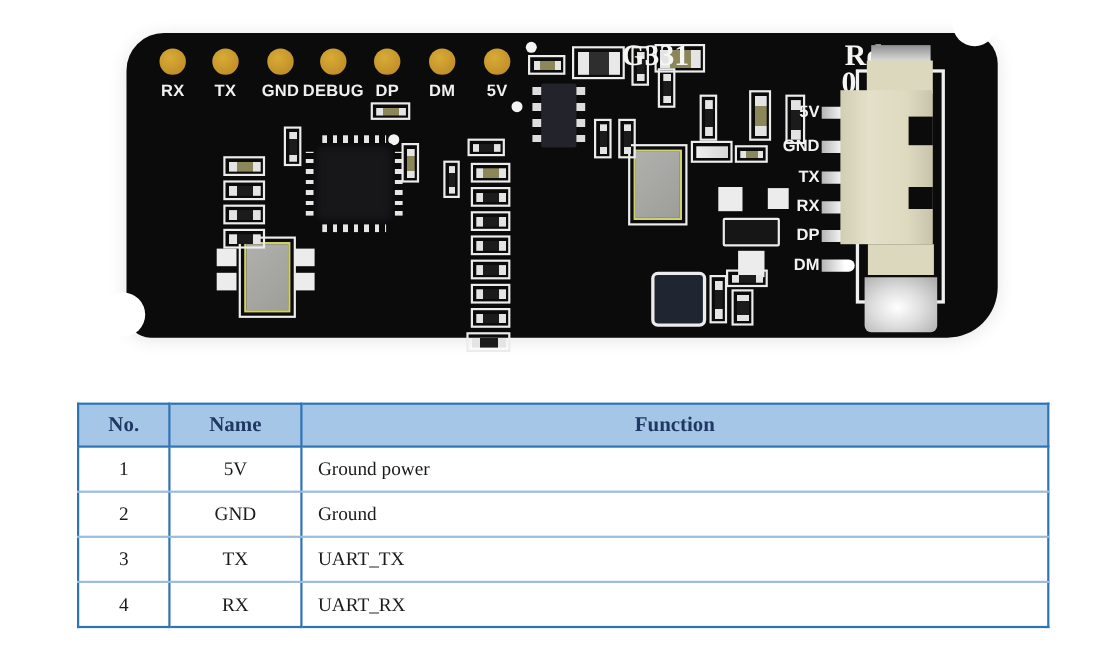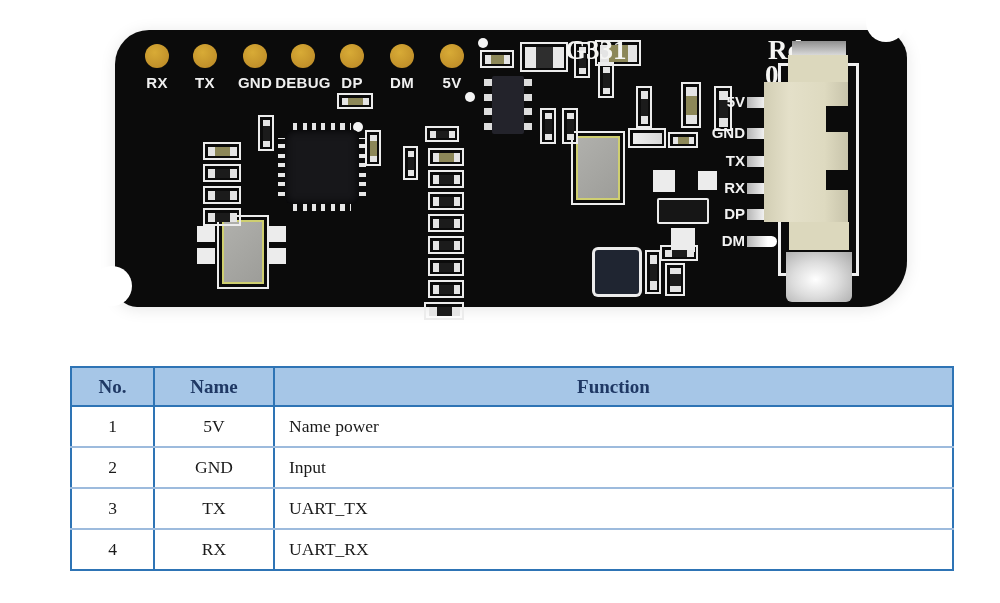--- a/index.html
+++ b/index.html
@@ -211,26 +211,26 @@
     <tr>
       <th>No.</th>
       <th>Name</th>
       <th>Function</th>
     </tr>
   </thead>
   <tbody>
     <tr>
       <td>1</td>
       <td>5V</td>
-      <td class="fn">Name power</td>
+      <td class="fn">Ground power</td>
     </tr>
     <tr>
       <td>2</td>
       <td>GND</td>
-      <td class="fn">Input</td>
+      <td class="fn">Ground</td>
     </tr>
     <tr>
       <td>3</td>
       <td>TX</td>
       <td class="fn">UART_TX</td>
     </tr>
     <tr>
       <td>4</td>
       <td>RX</td>
       <td class="fn">UART_RX</td>

